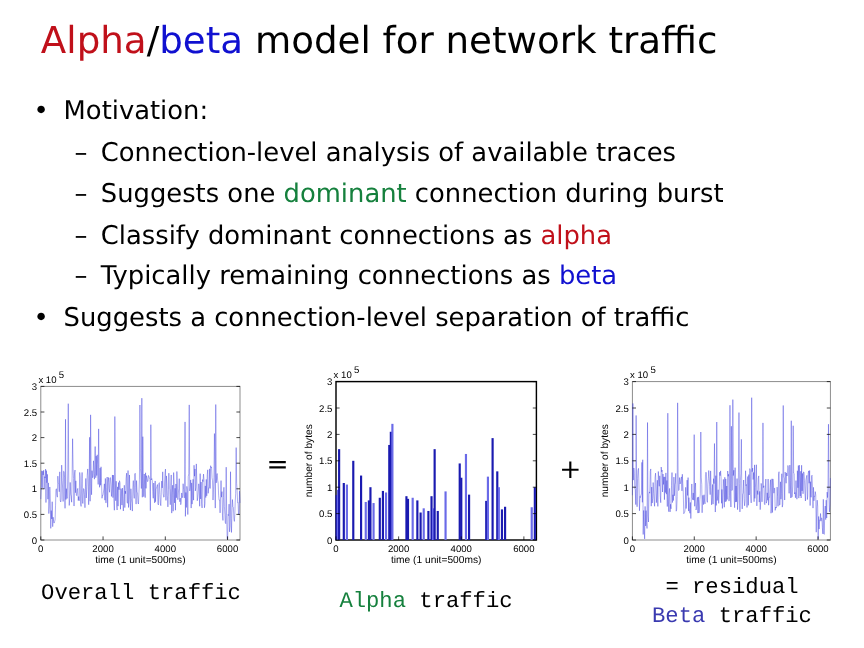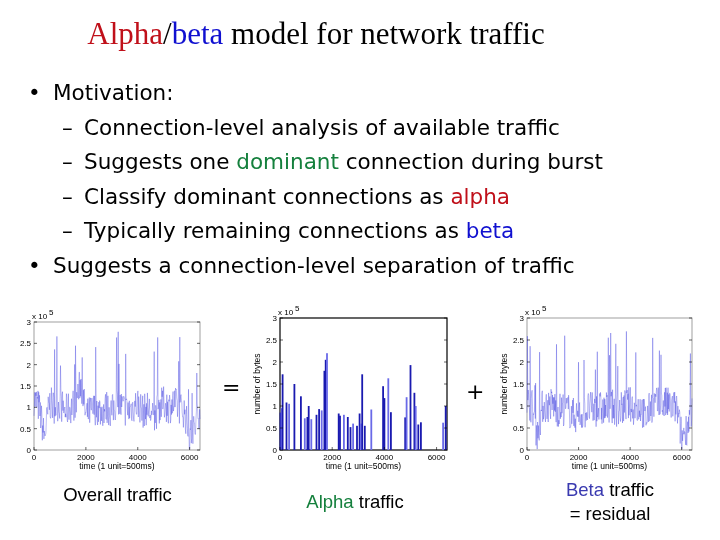--- a/index.html
+++ b/index.html
@@ -1,52 +1,52 @@
 <!DOCTYPE html>
 <html><head>
 <meta charset="utf-8">
 <style>
   html, body { margin: 0; padding: 0; background: #ffffff; }
   body { width: 720px; height: 540px; position: relative; overflow: hidden;
          font-family: "DejaVu Sans", "Liberation Sans", sans-serif; color: #000; }
   .title { position: absolute; top: 14px; left: 0; width: 632px; text-align: center;
-           font-size: 31px; line-height: 40px; white-space: nowrap; font-family: Liberation Serif, serif; }
+           font-size: 31px; line-height: 40px; white-space: nowrap; }
   .red { color: #c0101a; }
   .red2 { color: #15803d; }
   .blue { color: #1010d0; }
   .blue2 { color: #3a3ab0; }
   .bullets { position: absolute; left: 28px; top: 76px; width: 680px; }
   .b1, .b2 { font-size: 21.5px; line-height: 34.5px; white-space: nowrap; position: relative; }
   .b1 { padding-left: 25px; }
   .b1 .dot { position: absolute; left: 0; top: 0; }
   .b2 { padding-left: 56px; }
   .b2 .dash { position: absolute; left: 34px; top: 0; }
   .plot { position: absolute; }
   .plot svg { display: block; overflow: visible; }
   .op { position: absolute; font-size: 22px; line-height: 22px; }
-  .caption { position: absolute; text-align: center; font-family: Liberation Sans, sans-serif;
+  .caption { position: absolute; text-align: center; font-family: Liberation Mono, monospace;
              font-size: 18.5px; line-height: 24px; white-space: nowrap; }
   .tick { font-family: "Liberation Sans", sans-serif; font-size: 8px; fill: #000; }
   .axlabel { font-family: "Liberation Sans", sans-serif; font-size: 8.5px; fill: #000; }
 </style>
 </head>
 <body>
 
 <div class="title">
   <span class="red">Alpha</span><span>/</span><span class="blue">beta</span><span> model for network traffic</span>
 </div>
 
 <div class="bullets">
   <div class="b1">
     <span class="dot">•</span>
     <span>Motivation:</span>
   </div>
   <div class="b2">
     <span class="dash">–</span>
-    <span>Connection-level analysis of available traffic</span>
+    <span>Connection-level analysis of available traces</span>
   </div>
   <div class="b2">
     <span class="dash">–</span>
     <span>Suggests one </span><span class="red2">dominant</span><span> connection during burst</span>
   </div>
   <div class="b2">
     <span class="dash">–</span>
     <span>Classify dominant connections as </span><span class="red">alpha</span>
   </div>
   <div class="b2">
@@ -229,15 +229,15 @@
     </svg>
 </div>
 
 <div class="caption" style="left:30px; top:483px; width:175px;">
   <span>Overall traffic</span>
 </div>
 <div class="caption" style="left:230px; top:490px; width:250px;">
   <div><span class="red2">Alpha</span><span> traffic</span></div>
 </div>
 <div class="caption" style="left:520px; top:478px; width:180px;">
+  <div>= residual</div>
   <div><span class="blue2">Beta</span><span> traffic</span></div>
-  <div>= residual</div>
 </div>
 
 </body></html>

